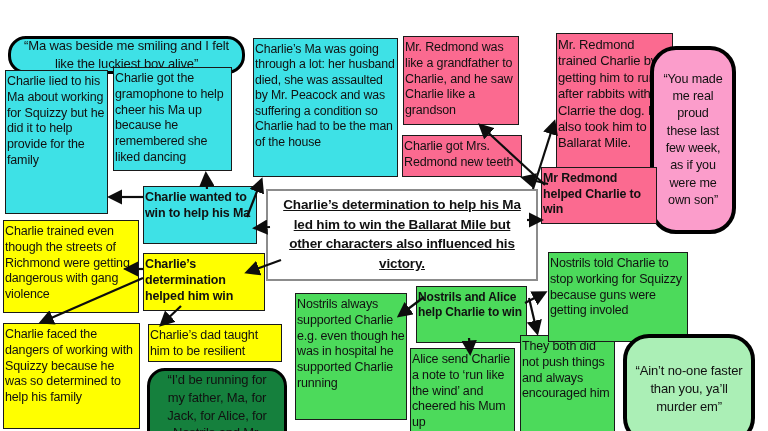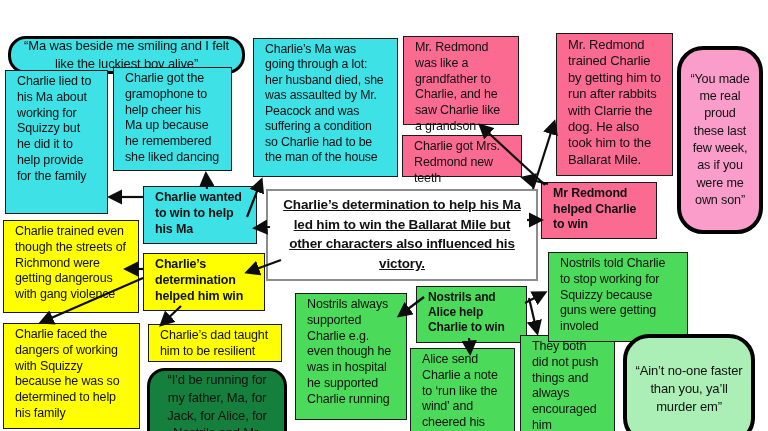--- a/index.html
+++ b/index.html
@@ -2,21 +2,21 @@
 <html><head>
 <meta charset="utf-8">
 <style>
   html,body{margin:0;padding:0;background:#fff;}
   #stage{
     position:relative;width:768px;height:431px;background:#ffffff;overflow:hidden;
     font-family:"Liberation Sans",sans-serif;color:#111;margin-top:31px;
   }
   .box{
     position:absolute;box-sizing:border-box;border:1.6px solid #1a1a1a;
-    padding:3px 11px;font-size:12.5px;line-height:1.26;letter-spacing:-0.15px;
+    padding:3px 1px;font-size:12.5px;line-height:1.26;letter-spacing:-0.15px;
   }
   .box.bold{font-weight:bold;}
   .box.rounded{
     border:3.5px solid #000;border-radius:18px;display:flex;align-items:center;
     justify-content:center;text-align:center;padding:4px 8px;font-size:13px;line-height:1.38;
   }
   .box.biground{border-radius:26px;border-width:4px;}
   .box.thesis{
     background:#fff;border:2.5px solid #8c8c8c;display:flex;
     justify-content:center;text-align:center;font-weight:bold;font-size:13.5px;
@@ -55,24 +55,24 @@
     </svg>
 <div class="box rounded" style="left: 8px; top: 5px; width: 237px; height: 38px; font-size: 13px; background: rgb(62, 225, 230);">
       <span>“Ma was beside me smiling and I felt like the luckiest boy alive”</span>
     </div>
     <div class="box" style="left: 5px; top: 39px; width: 103px; height: 144px; background: rgb(62, 225, 230);"><span>Charlie lied to his Ma about working for Squizzy but he did it to help provide for the family</span></div>
     <div class="box" style="left: 113px; top: 36px; width: 119px; height: 104px; background: rgb(62, 225, 230);"><span>Charlie got the gramophone to help cheer his Ma up because he remembered she liked dancing</span></div>
     <div class="box" style="left: 253px; top: 7px; width: 145px; height: 139px; font-size: 12.3px; background: rgb(62, 225, 230);"><span>Charlie’s Ma was going through a lot: her husband died, she was assaulted by Mr. Peacock and was suffering a condition so Charlie had to be the man of the house</span></div>
     <div class="box" style="left: 402px; top: 104px; width: 120px; height: 42px; background: rgb(251, 106, 144);"><span>Charlie got Mrs. Redmond new teeth</span></div>
     <div class="box" style="left: 403px; top: 5px; width: 116px; height: 89px; background: rgb(251, 106, 144);"><span>Mr. Redmond was like a grandfather to Charlie, and he saw Charlie like a grandson</span></div>
     <div class="box" style="left: 556px; top: 2px; width: 117px; height: 143px; font-size: 13px; background: rgb(251, 106, 144);"><span>Mr. Redmond trained Charlie by getting him to run after rabbits with Clarrie the dog. He also took him to the Ballarat Mile.</span></div>
-    <div class="box rounded biground" style="left: 677px; top: 15px; width: 86px; height: 188px; font-size: 12.6px; background: rgb(251, 157, 203);">
+    <div class="box rounded biground" style="left: 650px; top: 15px; width: 86px; height: 188px; font-size: 12.6px; background: rgb(251, 157, 203);">
       <span>“You made me real proud these last few week, as if you were me own son”</span>
     </div>
-    <div class="box bold" style="left: 541px; top: 151px; width: 116px; height: 57px; font-size: 12.4px; background: rgb(251, 106, 144);"><span>Mr Redmond helped Charlie to win</span></div>
+    <div class="box bold" style="left: 541px; top: 136px; width: 116px; height: 57px; font-size: 12.4px; background: rgb(251, 106, 144);"><span>Mr Redmond helped Charlie to win</span></div>
     <div class="box thesis" style="left: 266px; top: 158px; width: 272px; height: 92px; border-color: rgb(140, 140, 140);">
       <span>Charlie’s determination to help his Ma led him to win the Ballarat Mile but other characters also influenced his victory.</span>
     </div>
     <div class="box bold" style="left: 143px; top: 155px; width: 114px; height: 58px; background: rgb(62, 225, 230);"><span>Charlie wanted to win to help his Ma</span></div>
     <div class="box" style="left: 3px; top: 189px; width: 136px; height: 93px; background: rgb(255, 255, 0);"><span>Charlie trained even though the streets of Richmond were getting dangerous with gang violence</span></div>
     <div class="box bold" style="left: 143px; top: 222px; width: 122px; height: 58px; background: rgb(255, 255, 0);"><span>Charlie’s determination helped him win</span></div>
     <div class="box" style="left: 3px; top: 292px; width: 137px; height: 106px; background: rgb(255, 255, 0);"><span>Charlie faced the dangers of working with Squizzy because he was so determined to help his family</span></div>
     <div class="box" style="left: 148px; top: 293px; width: 134px; height: 38px; background: rgb(255, 255, 0);"><span>Charlie’s dad taught him to be resilient</span></div>
     <div class="box rounded" style="left: 147px; top: 337px; width: 140px; height: 95px; font-size: 13px; background: #15803d;">
       <span>“I’d be running for my father, Ma, for Jack, for Alice, for Nostrils and Mr. Redmond”</span>

